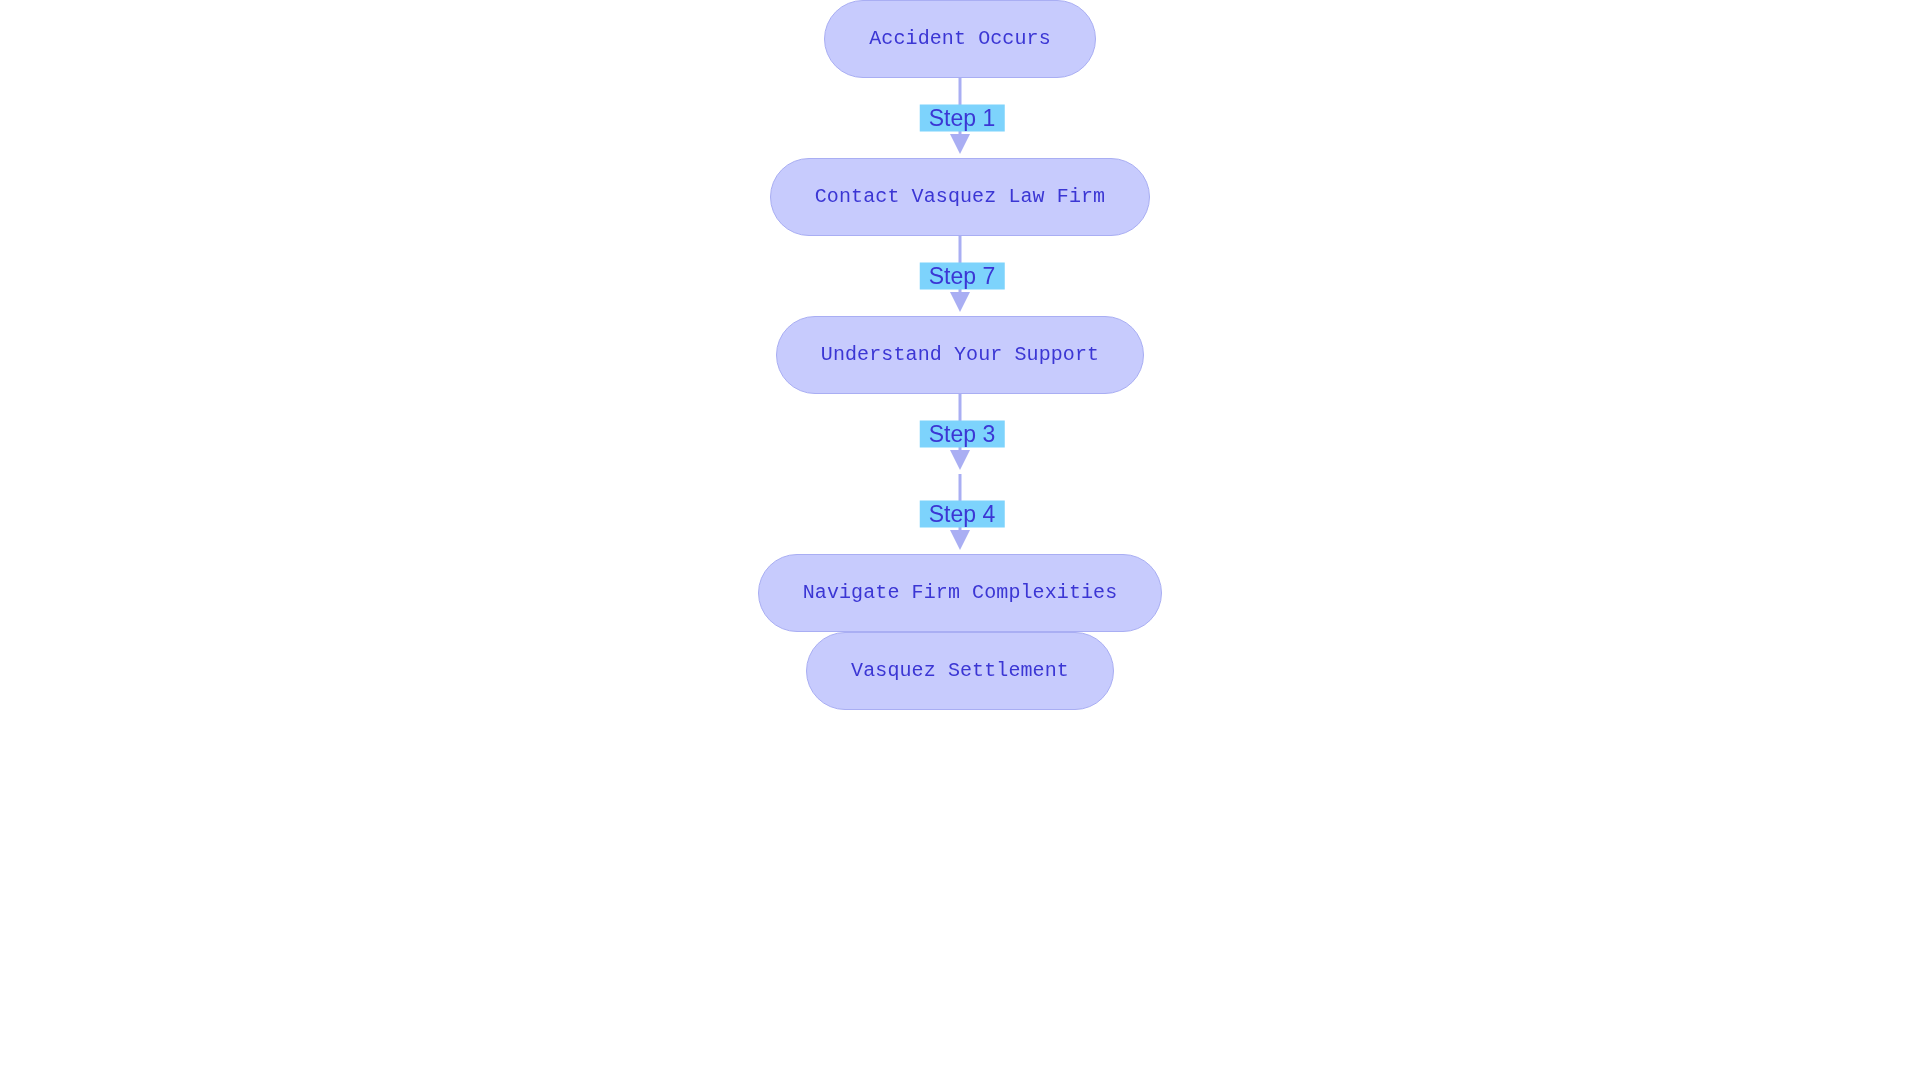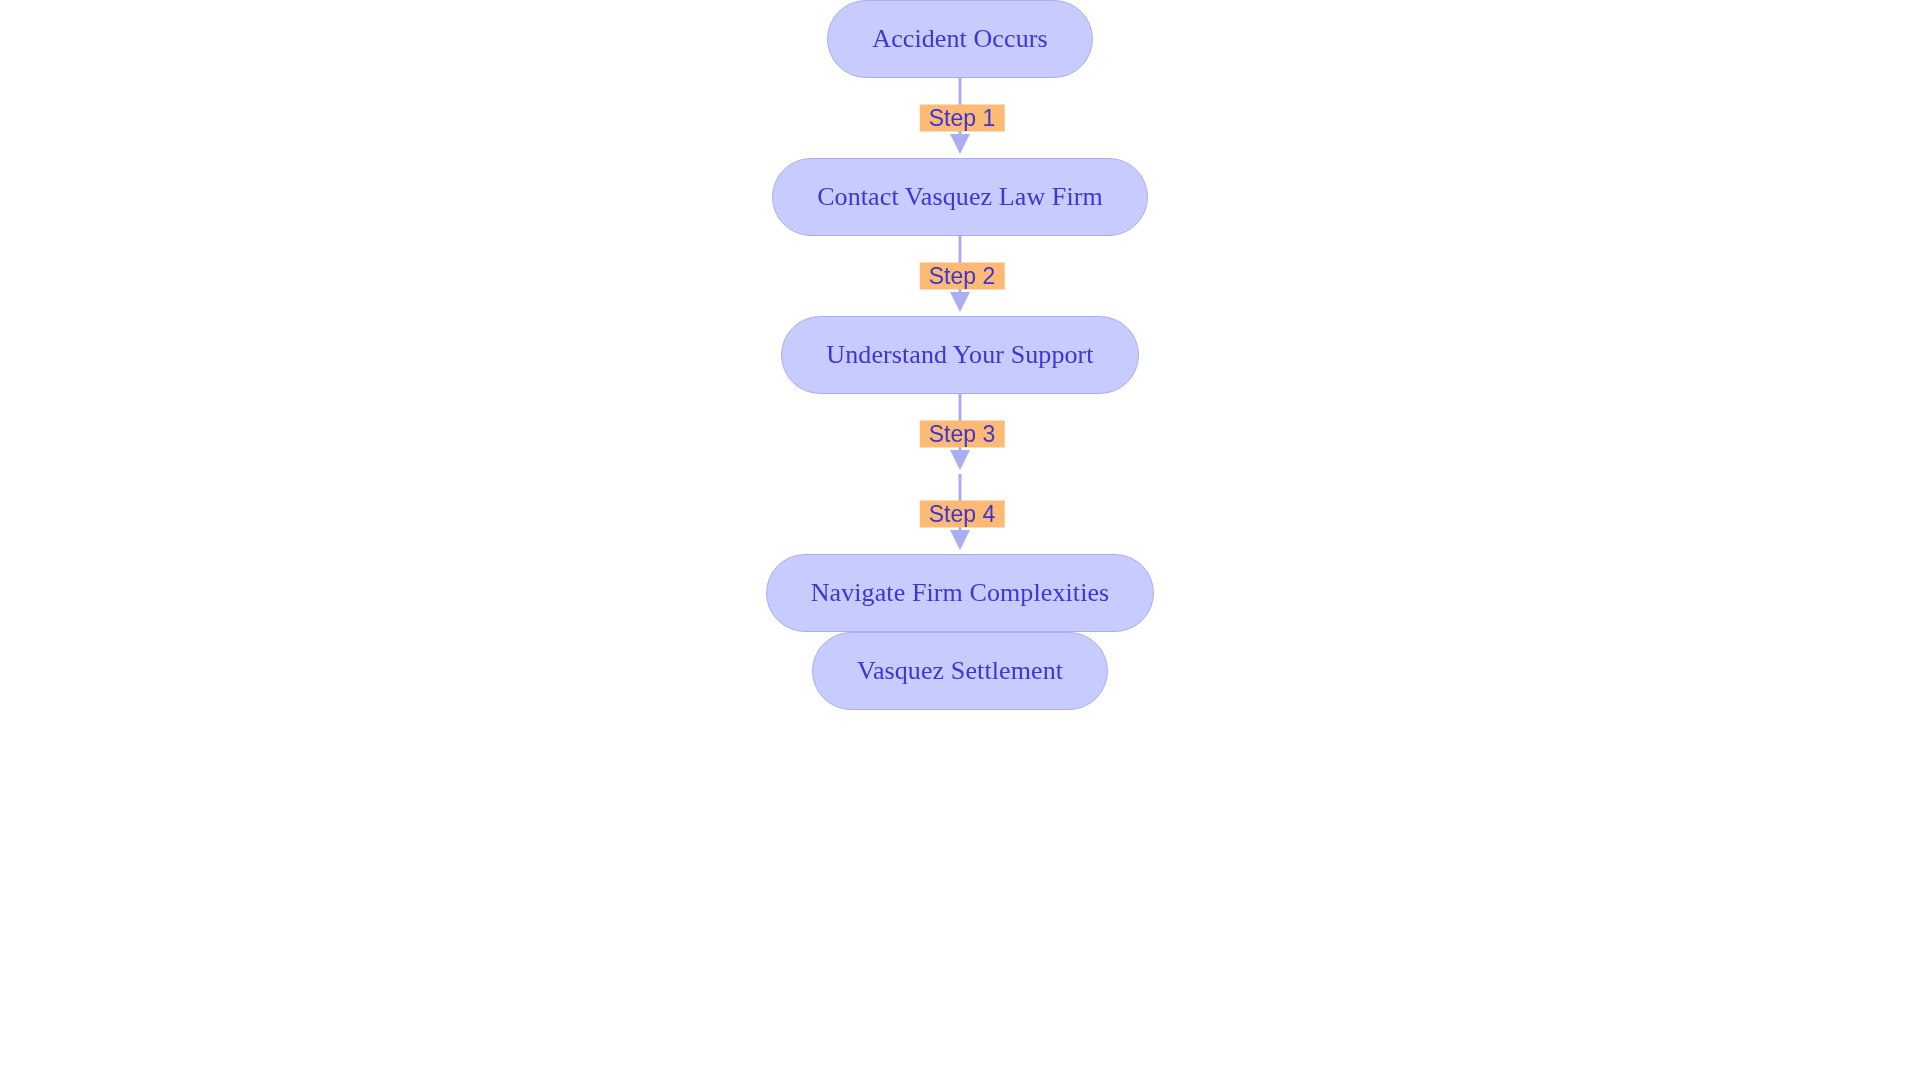--- a/index.html
+++ b/index.html
@@ -42,22 +42,22 @@
     justify-content: center;
     padding: 0 44px;
     background: #c7cbfd;
     border: 1.5px solid #a9aef3;
     border-radius: 39px;
     white-space: nowrap;
     flex: 0 0 auto;
   }
 
   .node-label {
-    font-family: Liberation Serif, serif;
-    font-size: 26px;
+    font-family: Liberation Mono, monospace;
+    font-size: 20px;
     line-height: 1;
     color: #3b36d4;
     letter-spacing: 0.1px;
     white-space: nowrap;
     text-align: right;
   }
 
   .edge {
     position: relative;
     width: 240px;
@@ -80,21 +80,21 @@
     position: absolute;
     left: 50%;
     top: 50%;
     transform: translate(-50%, -50%);
     margin-left: 2px;
     font-family: "Liberation Sans", sans-serif;
     font-size: 23px;
     line-height: 1;
     color: #3b36d4;
     white-space: nowrap;
-    background: #fdba74;
+    background: #7dd3fc;
     padding: 2px 9px;
   }
 </style>
 </head>
 <body>
 
 <div id="flow-canvas">
   <div class="flow-column">
 
     <div class="node">
@@ -111,21 +111,21 @@
 
     <div class="node">
       <span class="node-label">Contact Vasquez Law Firm</span>
     </div>
 
     <div class="edge">
       <svg class="edge-svg" viewBox="0 0 240 80">
         <line x1="120" y1="0" x2="120" y2="62" stroke="#a9aef3" stroke-width="3"></line>
         <polygon points="120,76 110,56 130,56" fill="#a9aef3"></polygon>
       </svg>
-      <span class="edge-label">Step 2</span>
+      <span class="edge-label">Step 7</span>
     </div>
 
     <div class="node">
       <span class="node-label">Understand Your Support</span>
     </div>
 
     <div class="edge">
       <svg class="edge-svg" viewBox="0 0 240 80">
         <line x1="120" y1="0" x2="120" y2="62" stroke="#a9aef3" stroke-width="3"></line>
         <polygon points="120,76 110,56 130,56" fill="#a9aef3"></polygon>

